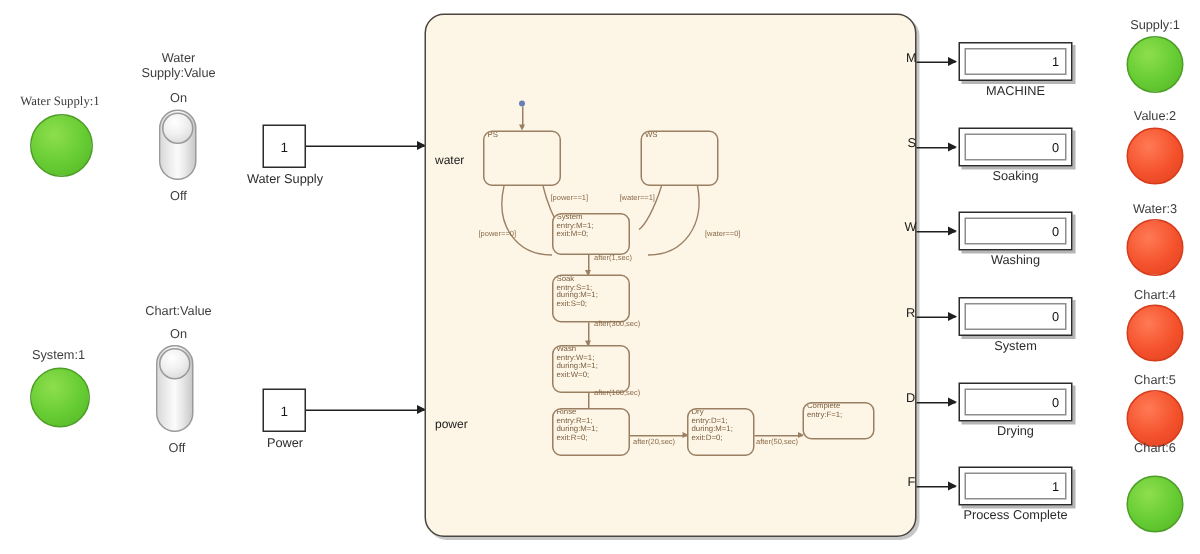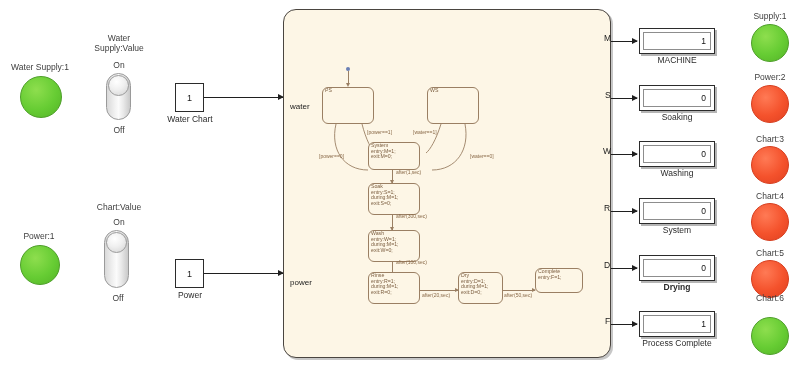--- a/index.html
+++ b/index.html
@@ -174,42 +174,42 @@
     position:absolute;
     width:4px;height:4px;border-radius:50%;
     background:#6a7fb5;
   }
   svg.sf-curves{position:absolute;left:0;top:0;width:328px;height:349px;overflow:visible;pointer-events:none;}
 </style>
 </head>
 <body>
 
 <div class="lamp green" style="left:20px;top:76px;width:40px;height:40px;"></div>
-<div class="lamp-label" style="left:0px;top:62px;width:80px;">Water Supply:1</div>
+<div class="lamp-label" style="left:0px;top:62px;width:80px;font-family:Liberation Serif, serif;">Water Supply:1</div>
 
 <div class="lamp green" style="left:20px;top:245px;width:38px;height:38px;"></div>
-<div class="lamp-label" style="left:0px;top:231px;width:78px;">Power:1</div>
+<div class="lamp-label" style="left:0px;top:231px;width:78px;">System:1</div>
 
 <div class="switch-title" style="left:79px;top:33px;width:80px;">Water
 Supply:Value</div>
 <div class="switch-on" style="left:99px;top:60px;">On</div>
 <div class="switch-track" style="left:106px;top:73px;width:25px;height:47px;"></div>
 <div class="switch-knob" style="left:108px;top:75px;width:21px;height:21px;"></div>
 <div class="switch-off" style="left:99px;top:125px;">Off</div>
 
 <div class="switch-title" style="left:79px;top:202px;width:80px;">Chart:Value</div>
 <div class="switch-on" style="left:99px;top:217px;">On</div>
 <div class="switch-track" style="left:104px;top:230px;width:25px;height:58px;"></div>
 <div class="switch-knob" style="left:106px;top:232px;width:21px;height:21px;"></div>
 <div class="switch-off" style="left:98px;top:293px;">Off</div>
 
 <div class="const-block" style="left:175px;top:83px;width:29px;height:29px;">
   <span>1</span>
 </div>
-<div class="block-label" style="left:152px;top:114px;width:76px;">Water Chart</div>
+<div class="block-label" style="left:152px;top:114px;width:76px;">Water Supply</div>
 <div class="wire" style="left:204px;top:97px;width:79px;"></div>
 <div class="arrow" style="left:278px;top:94px;"></div>
 
 <div class="const-block" style="left:175px;top:259px;width:29px;height:29px;">
   <span>1</span>
 </div>
 <div class="block-label" style="left:162px;top:290px;width:56px;">Power</div>
 <div class="wire" style="left:204px;top:273px;width:79px;"></div>
 <div class="arrow" style="left:278px;top:270px;"></div>
 
@@ -345,39 +345,39 @@
 <div class="block-label" style="left:639px;top:225px;width:76px;">System</div>
 
 <span class="out-label" style="left:604px;top:260px;">D</span>
 <div class="wire" style="left:611px;top:268px;width:26px;"></div>
 <div class="arrow" style="left:632px;top:265px;"></div>
 <div class="disp-outer" style="left:639px;top:255px;width:76px;height:26px;">
   <div class="disp-inner">
     <span>0</span>
   </div>
 </div>
-<div class="block-label" style="left:639px;top:282px;width:76px;font-weight:bold;">Drying</div>
+<div class="block-label" style="left:639px;top:282px;width:76px;">Drying</div>
 
 <span class="out-label" style="left:605px;top:316px;">F</span>
 <div class="wire" style="left:611px;top:324px;width:26px;"></div>
 <div class="arrow" style="left:632px;top:321px;"></div>
 <div class="disp-outer" style="left:639px;top:311px;width:76px;height:26px;">
   <div class="disp-inner">
     <span>1</span>
   </div>
 </div>
 <div class="block-label" style="left:629px;top:338px;width:96px;">Process Complete</div>
 
 <div class="lamp-label" style="left:740px;top:11px;width:60px;">Supply:1</div>
 <div class="lamp green" style="left:751px;top:24px;width:36px;height:36px;"></div>
 
-<div class="lamp-label" style="left:740px;top:72px;width:60px;">Power:2</div>
+<div class="lamp-label" style="left:740px;top:72px;width:60px;">Value:2</div>
 <div class="lamp red" style="left:751px;top:85px;width:36px;height:36px;"></div>
 
-<div class="lamp-label" style="left:740px;top:134px;width:60px;">Chart:3</div>
+<div class="lamp-label" style="left:740px;top:134px;width:60px;">Water:3</div>
 <div class="lamp red" style="left:751px;top:146px;width:36px;height:36px;"></div>
 
 <div class="lamp-label" style="left:740px;top:191px;width:60px;">Chart:4</div>
 <div class="lamp red" style="left:751px;top:203px;width:36px;height:36px;"></div>
 
 <div class="lamp-label" style="left:740px;top:248px;width:60px;">Chart:5</div>
 <div class="lamp red" style="left:751px;top:260px;width:36px;height:36px;"></div>
 
 <div class="lamp-label" style="left:740px;top:293px;width:60px;">Chart:6</div>
 <div class="lamp green" style="left:751px;top:317px;width:36px;height:36px;"></div>

